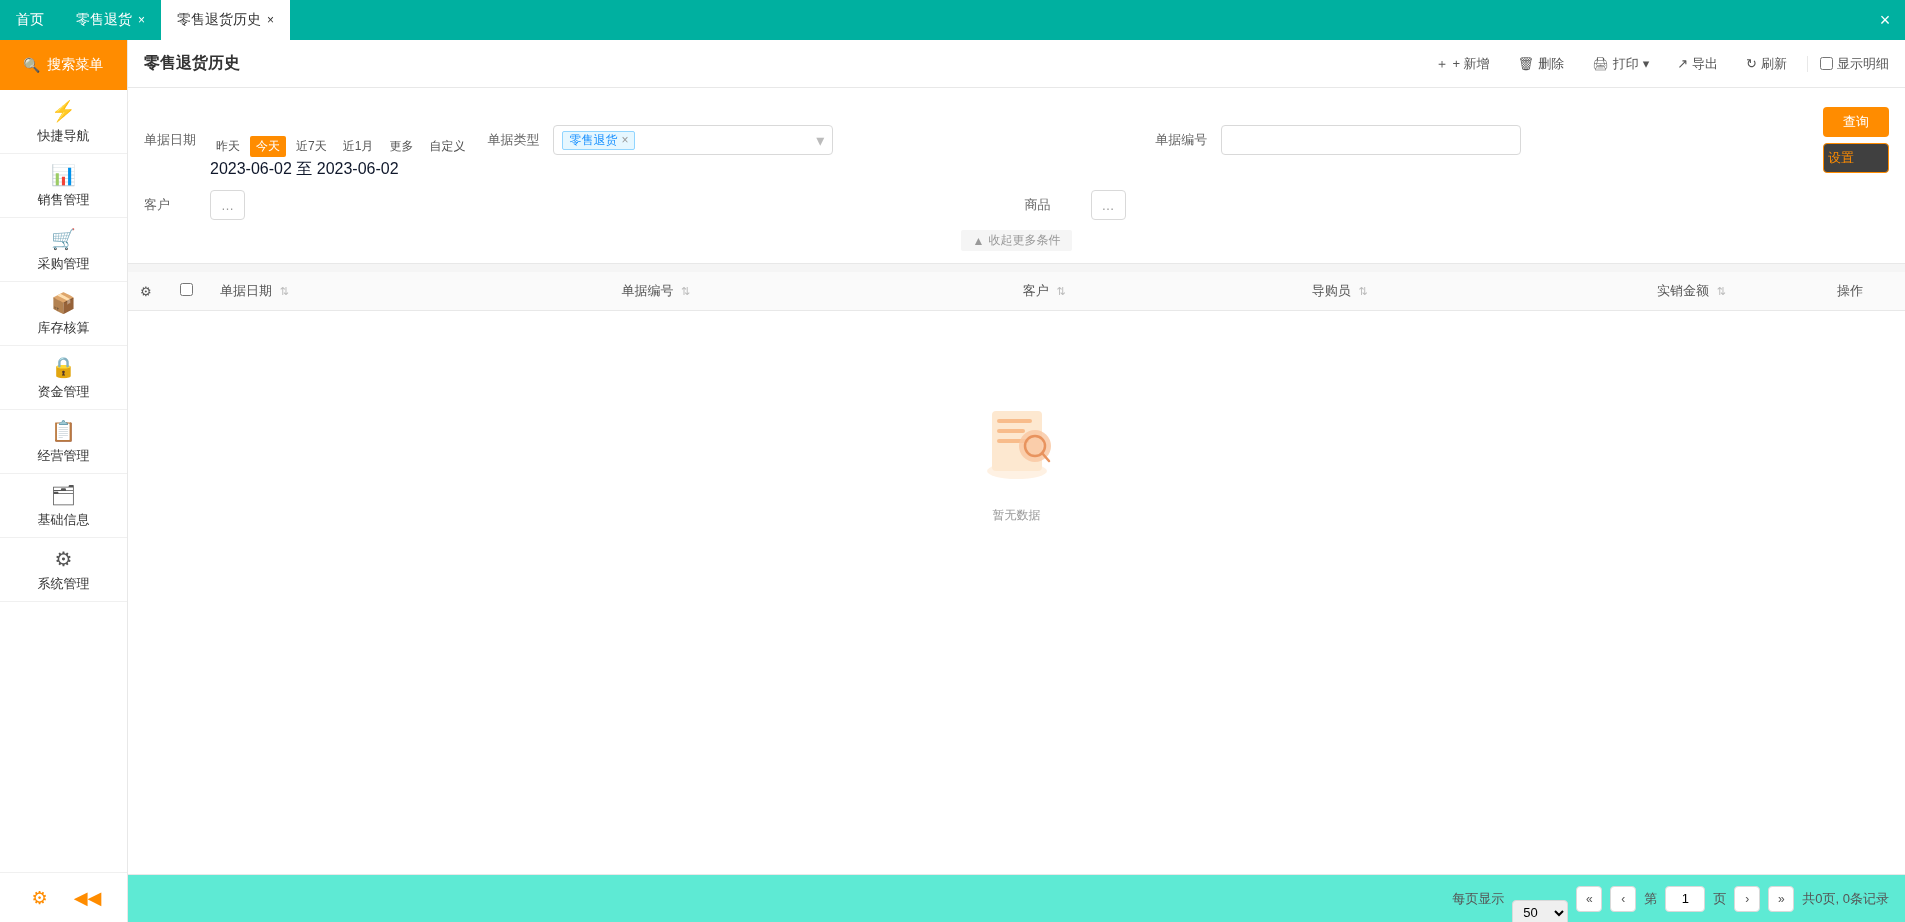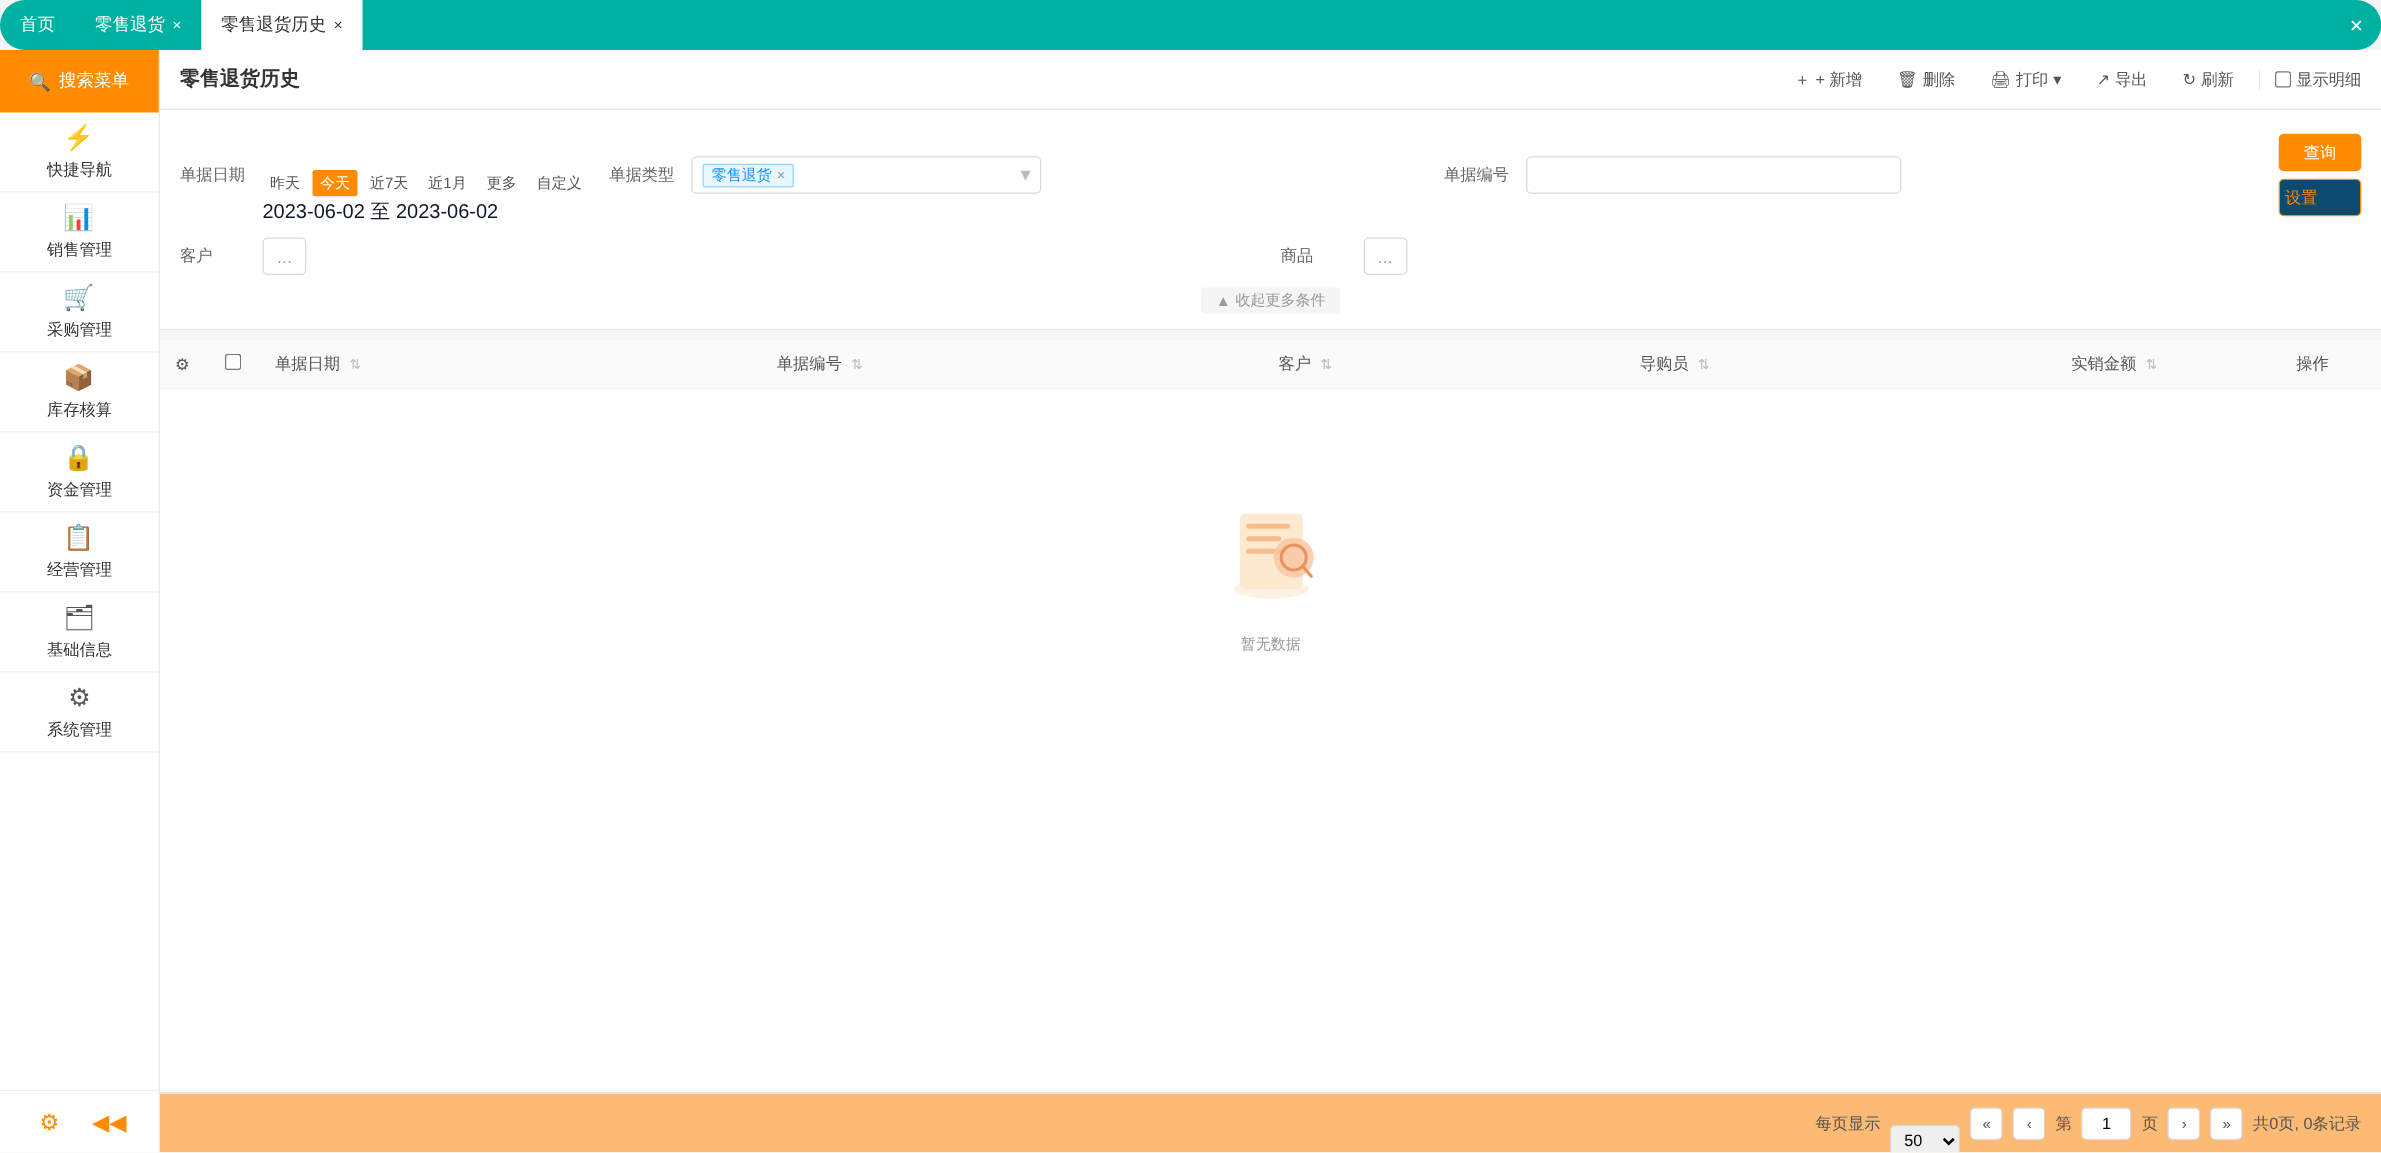--- a/index.html
+++ b/index.html
@@ -6,21 +6,20 @@
     body { width: 1905px; height: 922px; overflow: hidden; display: flex; flex-direction: column; background: #f5f5f5; }
 
     
     .top-bar {
       height: 40px;
       background: #00b0a0;
       display: flex;
       align-items: center;
       padding: 0;
       flex-shrink: 0;
-      border-radius: 20px;
     }
     .top-bar-tabs {
       display: flex;
       align-items: center;
       height: 100%;
       flex: 1;
     }
     .tab-item {
       height: 100%;
       display: flex;
@@ -282,21 +281,21 @@
       border: none;
       border-radius: 4px;
       padding: 6px 20px;
       font-size: 13px;
       cursor: pointer;
       height: 30px;
       display: flex;
       align-items: center;
     }
     .btn-setting {
-      background: #0c4a6e;
+      background: #404040;
       color: #ff8c00;
       border: 1px solid #ff8c00;
       border-radius: 4px;
       padding: 4px 4px;
       font-size: 13px;
       cursor: pointer;
       height: 30px;
       display: flex;
       align-items: center;
     }
@@ -350,21 +349,21 @@
     }
     .empty-icon {
       width: 100px;
       height: 100px;
       margin-bottom: 16px;
     }
 
     
     .pagination-bar {
       height: 48px;
-      background: #fdba74;
+      background: #5eead4;
       border-top: 1px solid #e8e8e8;
       display: flex;
       align-items: center;
       justify-content: flex-end;
       padding: 0 16px;
       gap: 8px;
       font-size: 13px;
       color: #555;
       flex-shrink: 0;
     }

